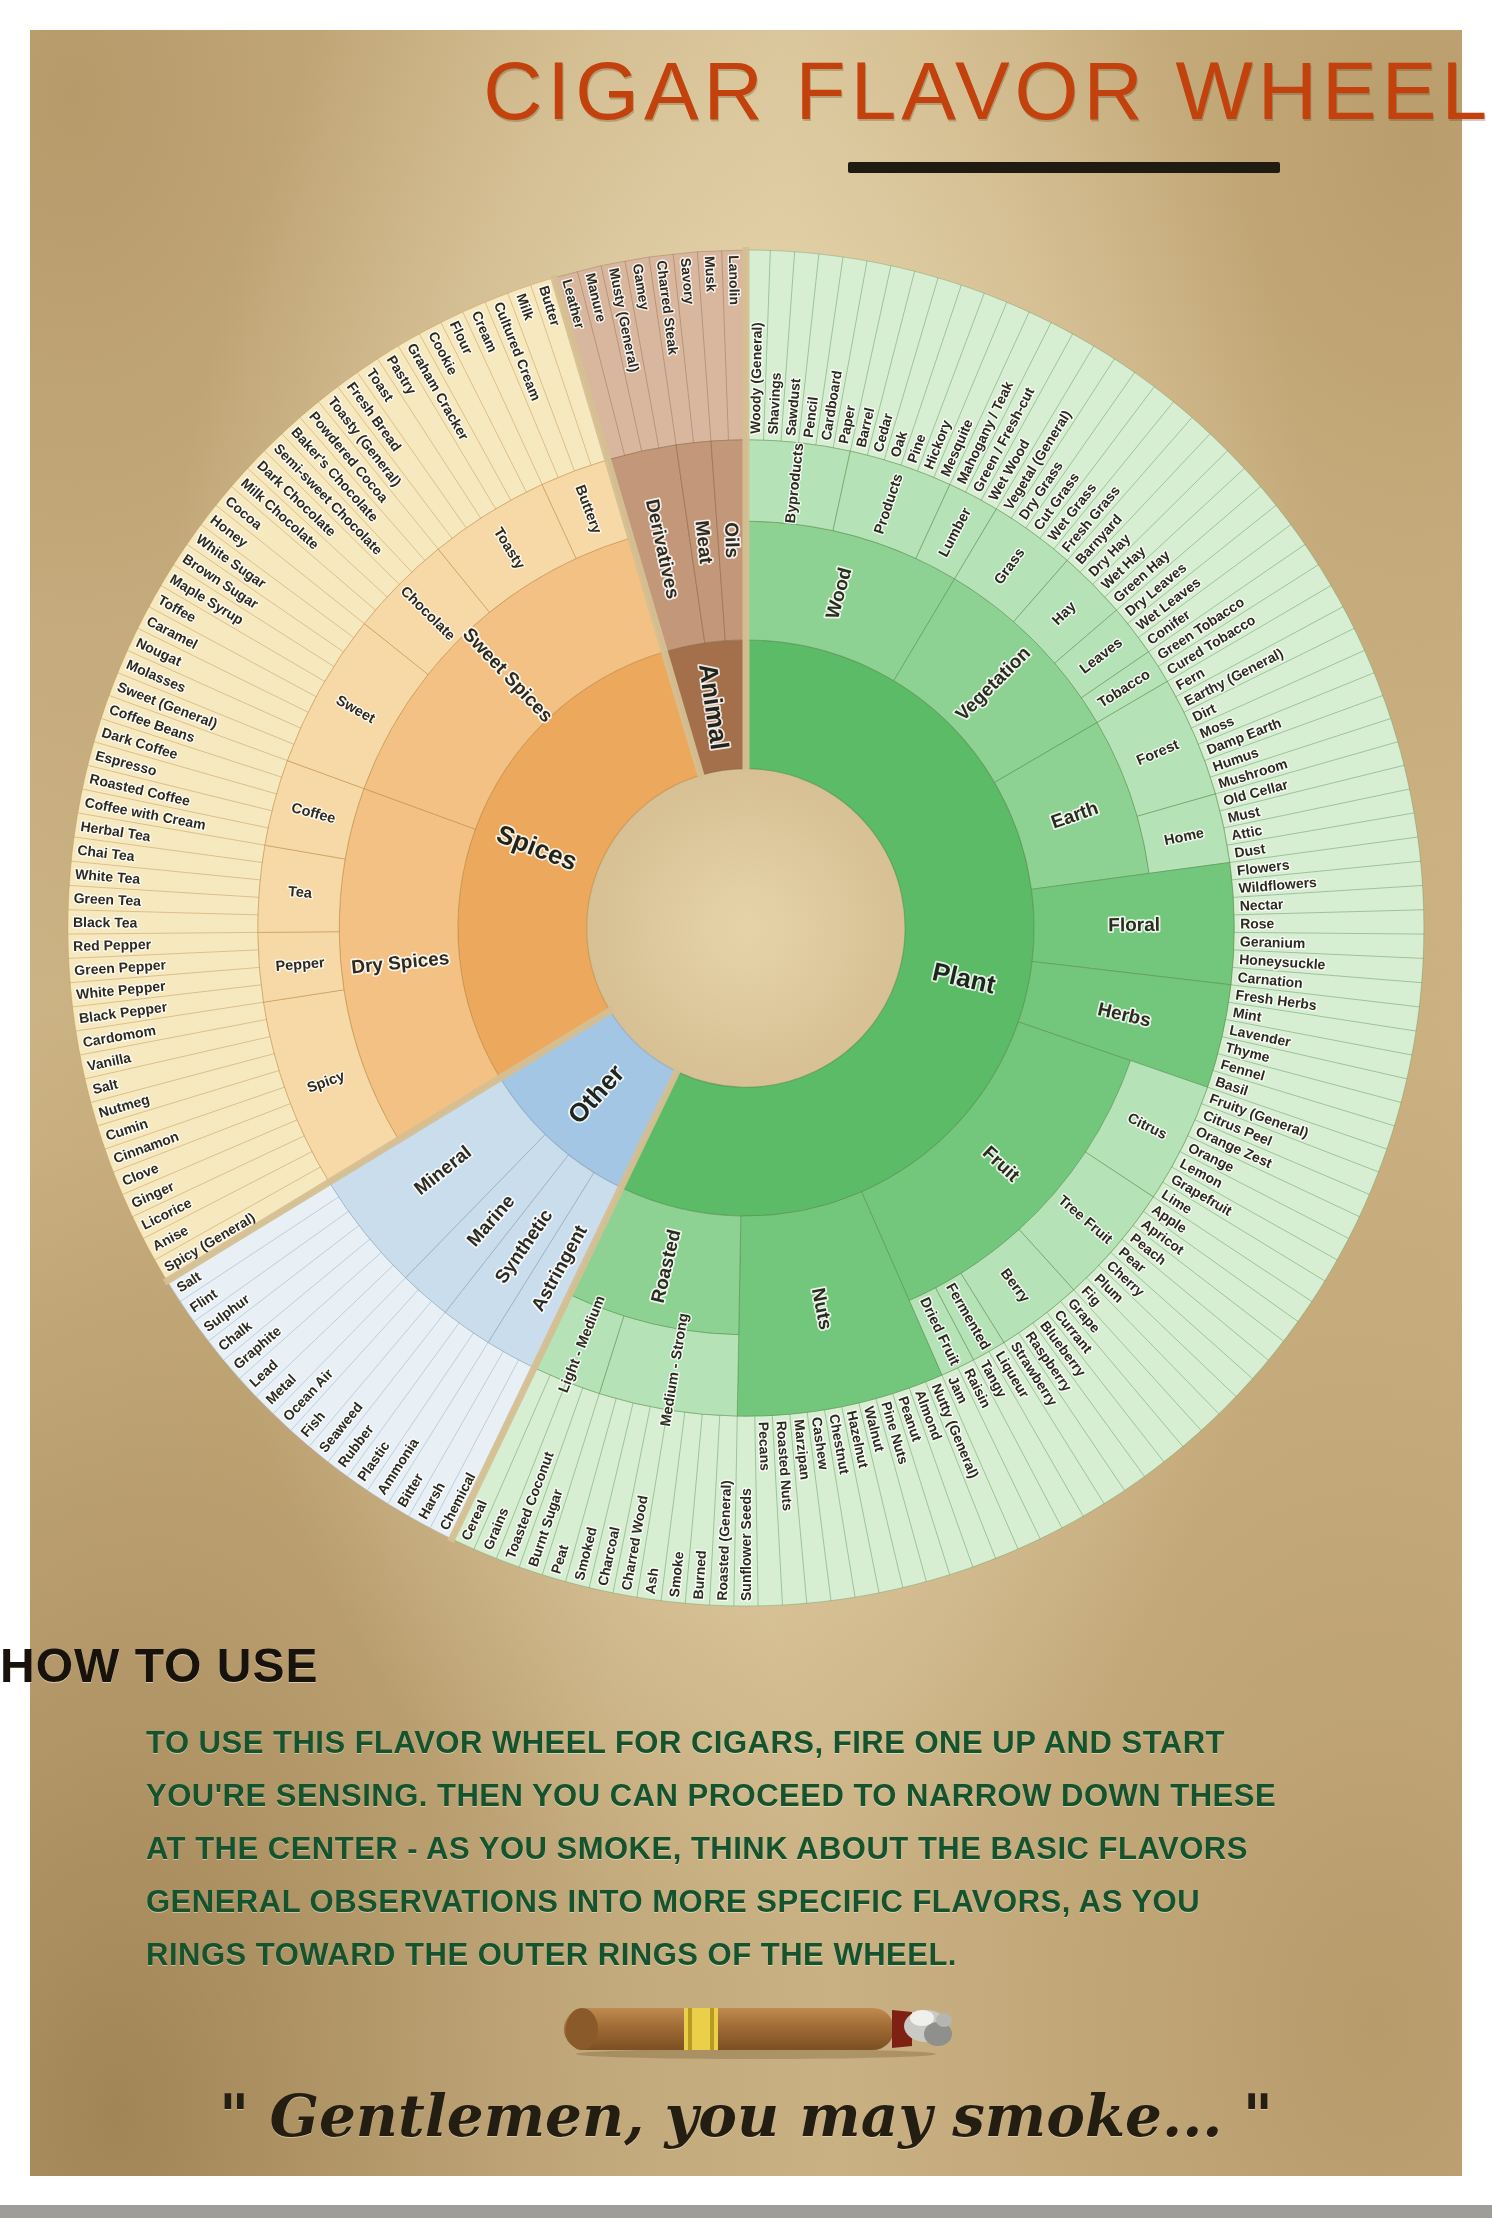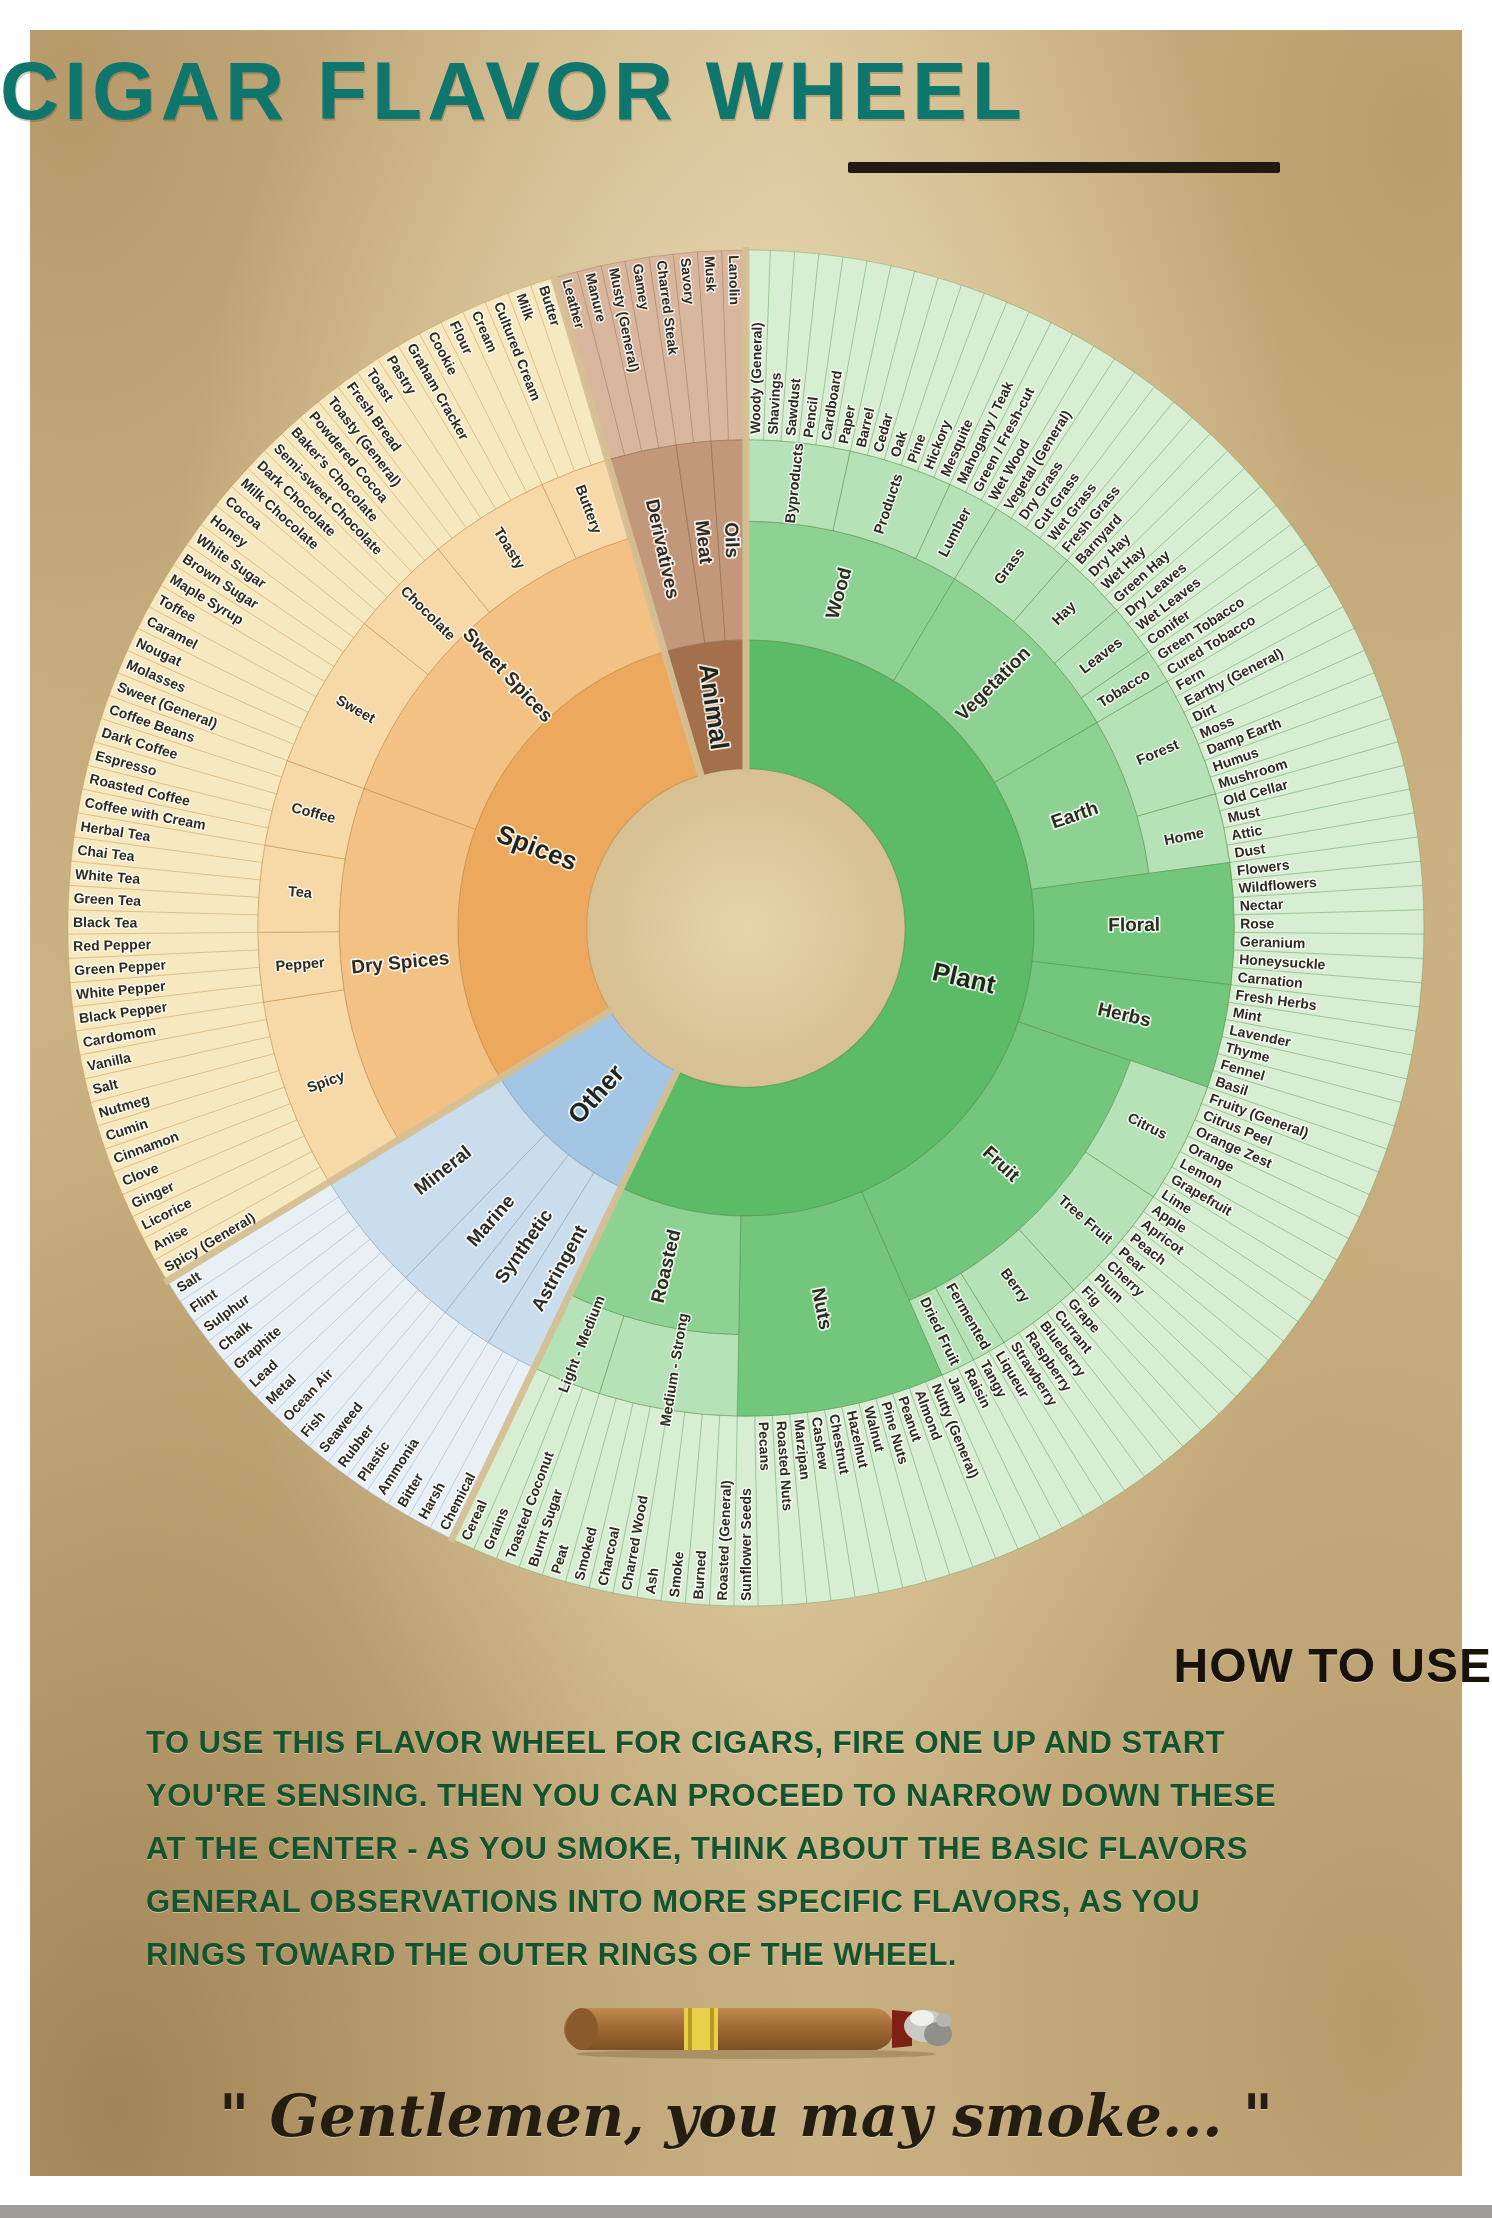--- a/index.html
+++ b/index.html
@@ -14,29 +14,29 @@
       radial-gradient(ellipse at 6% 97%, rgba(122,88,40,.55), rgba(122,88,40,0) 38%),
       radial-gradient(ellipse at 97% 5%, rgba(150,112,56,.40), rgba(150,112,56,0) 32%),
       radial-gradient(ellipse at 94% 93%, rgba(140,102,50,.38), rgba(140,102,50,0) 42%),
       radial-gradient(ellipse at 3% 3%, rgba(138,100,48,.38), rgba(138,100,48,0) 36%),
       radial-gradient(ellipse at 20% 60%, rgba(190,158,104,.35), rgba(190,158,104,0) 40%),
       radial-gradient(ellipse at 85% 50%, rgba(198,166,112,.30), rgba(198,166,112,0) 40%),
       #d2bb8e;
   }
   .edge-strip{position:absolute;left:0;right:0;bottom:0;height:13px;background:#9e9d99;}
   .title{
-    position:absolute;top:44px;left:0;width:100%;text-align:left;
-    font-size:82px;font-weight:700;letter-spacing:5px;color:#0f766e;
+    position:absolute;top:44px;left:0;width:100%;text-align:right;
+    font-size:82px;font-weight:400;letter-spacing:5px;color:#c2410c;
     text-shadow:1px 2px 0 rgba(70,48,16,.25);
   }
   .title-underline{position:absolute;top:162px;left:848px;width:432px;height:11px;background:#1f1a12;border-radius:2px;}
   #wheel{position:absolute;left:0;top:0;}
   #wheel text{font-family:"Liberation Sans",sans-serif;font-weight:700;}
   .howto-heading{
-    position:absolute;top:1638px;left:0;width:100%;text-align:right;
+    position:absolute;top:1638px;left:0;width:100%;text-align:left;
     font-size:48px;font-weight:700;color:#17120b;letter-spacing:1px;
     text-shadow:0 1px 0 rgba(255,248,230,.5);
   }
   .howto-body{
     position:absolute;top:1716px;left:146px;width:1260px;
     font-size:31px;font-weight:700;color:#14532d;line-height:53px;letter-spacing:.5px;
     text-shadow:0 1px 0 rgba(255,248,230,.45);
   }
   .cigar-wrap{position:absolute;left:556px;top:1998px;width:400px;height:62px;}
   .quote{

